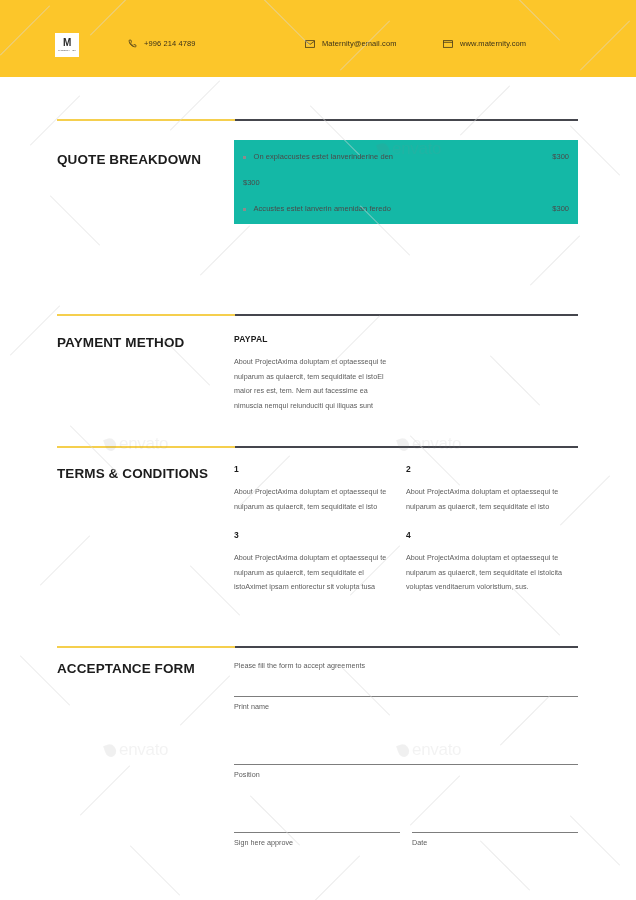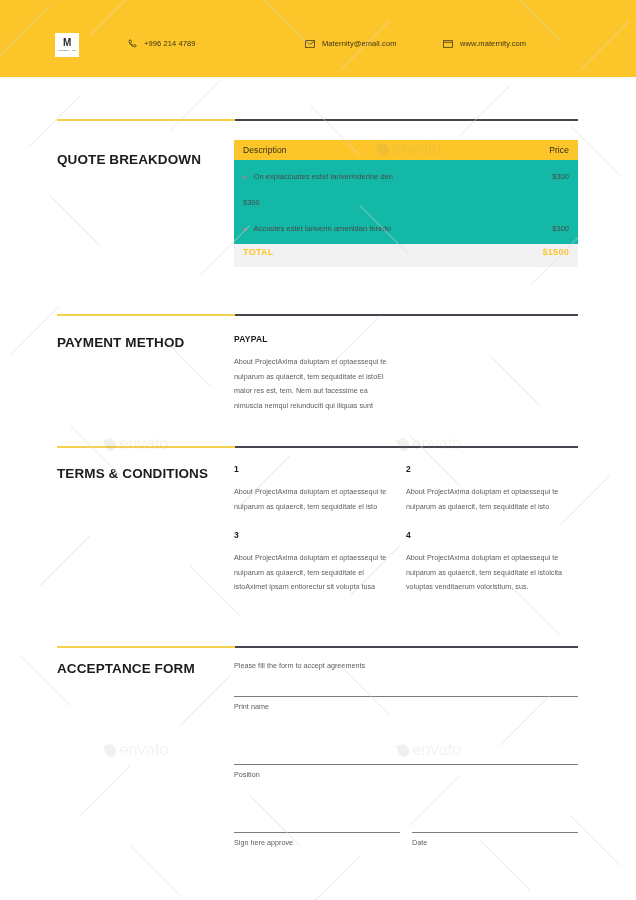--- a/index.html
+++ b/index.html
@@ -261,24 +261,20 @@
     <div class="rule" style="top:119px">
       <div class="rule-y"></div>
       <div class="rule-d"></div>
     </div>
 
     <div class="sec-title" style="top:152px">QUOTE BREAKDOWN</div>
 
     <div class="col-right" style="top:140px">
       <div class="qtable">
 
-        <div class="qhead">
-          <span>Description</span>
-          <span>Price</span>
-        </div>
 
         <div class="qbody">
           <div class="qrow">
             <div class="left">
               <div class="bullet"></div>
               <div class="desc">On explaccustes estet lanverinderine den</div>
             </div>
             <div class="price">$300</div>
           </div>
 
@@ -288,24 +284,20 @@
 
           <div class="qrow">
             <div class="left">
               <div class="bullet"></div>
               <div class="desc">Accustes estet lanverin amenidan feredo</div>
             </div>
             <div class="price">$300</div>
           </div>
         </div>
 
-        <div class="qtotal">
-          <div class="t-label">TOTAL</div>
-          <div class="t-value">$1500</div>
-        </div>
       </div>
     </div>
   </div>
 
   <div class="section">
     <div class="rule" style="top:314px">
       <div class="rule-y"></div>
       <div class="rule-d"></div>
     </div>
 

